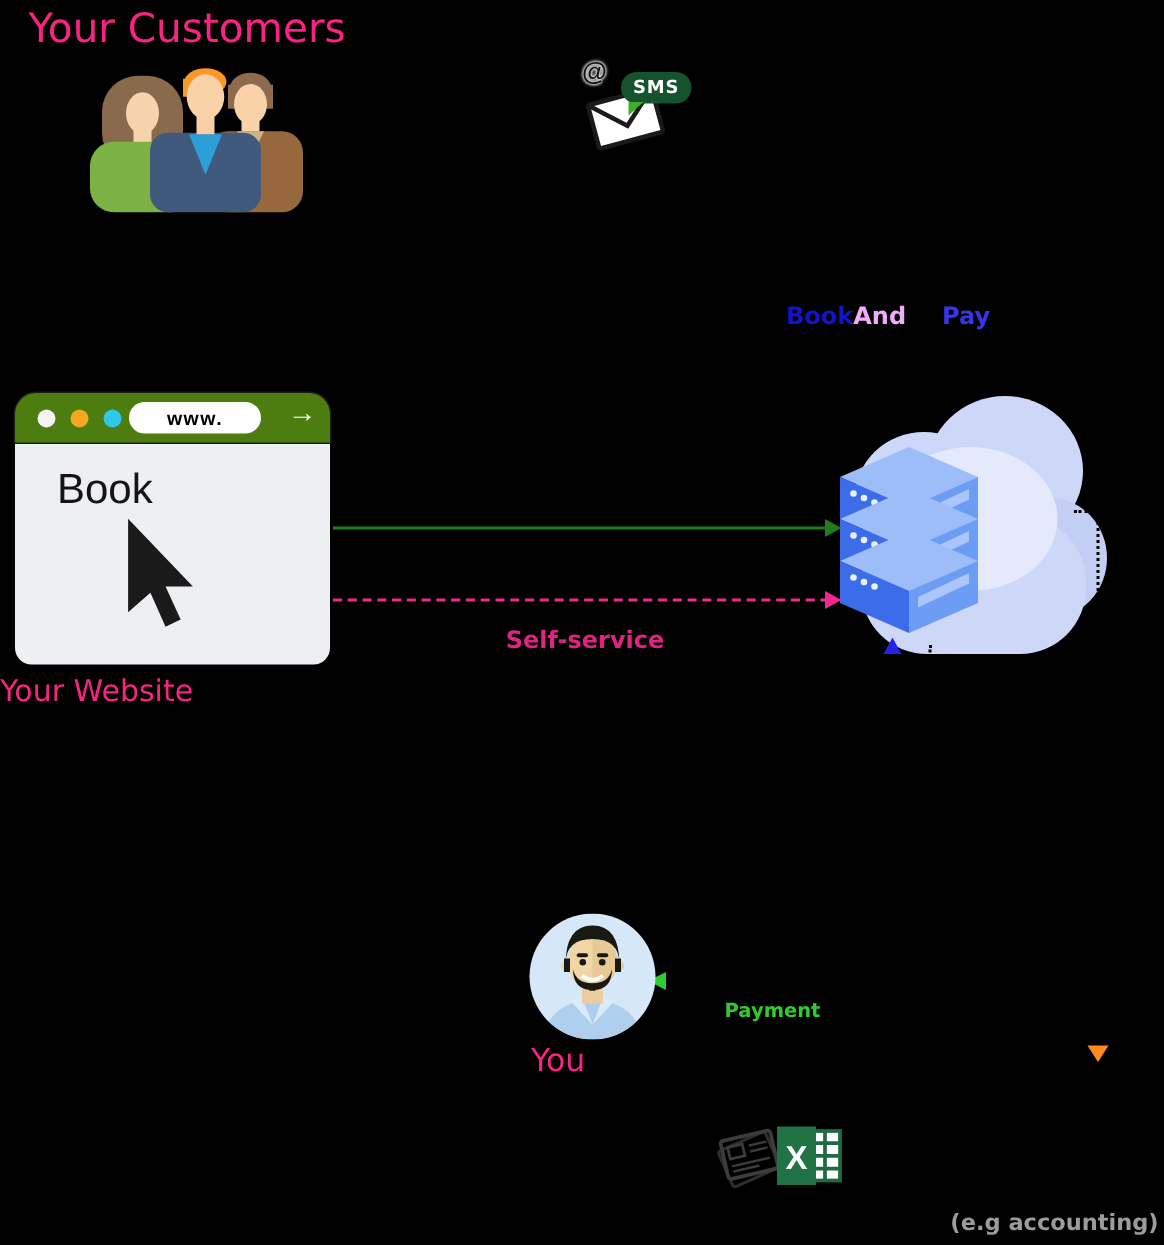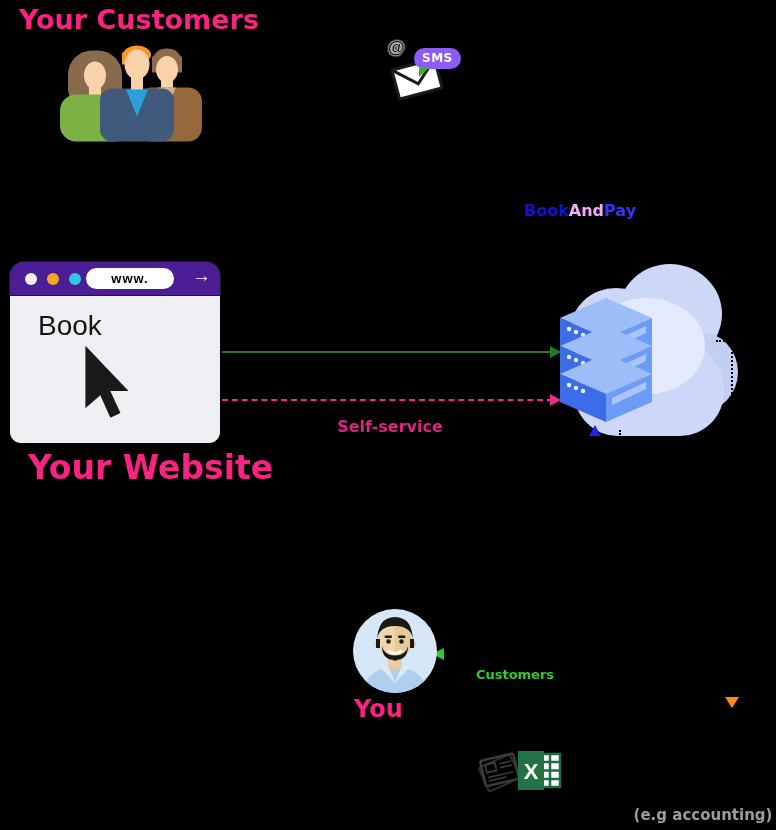--- a/index.html
+++ b/index.html
@@ -1,33 +1,33 @@
 <!DOCTYPE html>
 <html><head>
 <meta charset="utf-8">
 <style>
   html,body{margin:0;padding:0;background:#000;}
   #canvas{position:relative;width:776px;height:830px;background:#000;overflow:hidden;
           font-family:"Liberation Sans",sans-serif;}
   .abs{position:absolute;}
-  .heading{font-family:"DejaVu Sans",sans-serif;font-weight:bold;color:#fa2383;white-space:nowrap;}
+  .heading{font-family:"DejaVu Sans",sans-serif;font-weight:normal;color:#fa2383;white-space:nowrap;}
   .flowlbl{font-family:"DejaVu Sans",sans-serif;font-weight:bold;text-align:center;white-space:nowrap;}
   .tri{position:absolute;width:0;height:0;}
   
   .browser{position:absolute;left:10px;top:262px;width:210px;height:181px;
            background:#edeff2;border-radius:14px 14px 11px 11px;}
-  .browser-bar{position:absolute;left:0;top:0;width:100%;height:33px;background:#4c1d95;
+  .browser-bar{position:absolute;left:0;top:0;width:100%;height:33px;background:#4d7c0f;
                border-radius:14px 14px 0 0;box-shadow:0 0 0 1px #1c1c1c;}
   .dot{position:absolute;top:11px;width:12px;height:12px;border-radius:50%;}
   .addr{position:absolute;left:76px;top:6px;width:88px;height:21px;background:#fff;border-radius:11px;
         font-weight:bold;font-size:13px;color:#000;text-align:center;line-height:21px;letter-spacing:1px;}
   .go{position:absolute;right:9px;top:3px;color:#fff;font-size:19px;font-weight:bold;}
   .page-text{position:absolute;left:28px;top:48px;font-size:28px;color:#141414;}
   
-  .sms-bubble{position:absolute;left:26px;top:6px;background:#8b5cf6;color:#fff;
+  .sms-bubble{position:absolute;left:26px;top:6px;background:#14532d;color:#fff;
               font-family:"DejaVu Sans",sans-serif;font-weight:bold;font-size:12px;
               padding:3px 8px 4px;border-radius:12px;letter-spacing:.5px;}
   .sms-bubble::after{content:'';position:absolute;left:5px;bottom:-8px;width:0;height:0;
               border-top:9px solid #3fae27;border-right:10px solid transparent;}
   .at-sym{position:absolute;left:0;top:-4px;font-size:17px;font-weight:bold;color:#111;
           text-shadow:0 0 2px #fff,0 0 2px #fff,0 0 3px #fff;}
   .dotted-b{border-color:#2323e6;}
   .dotted-g{border-color:#2ecc2e;}
   .dotted-o{border-color:#ff8c1a;}
 </style>
@@ -65,21 +65,21 @@
       <g transform="rotate(-15 29 29)">
         <rect x="7" y="14" width="44" height="30" rx="1.5" fill="#ffffff" stroke="#1a1a1a" stroke-width="3"></rect>
         <polyline points="7,14 29,34 51,14" fill="none" stroke="#1a1a1a" stroke-width="3"></polyline>
       </g>
     </svg>
     <span class="at-sym">@</span>
     <span class="sms-bubble">SMS</span>
   </div>
 
   <div class="abs" style="left:524px;top:201px;font-family:'DejaVu Sans',sans-serif;font-weight:bold;font-size:16px;white-space:nowrap;">
-    <span style="color:#1212cf;">Book</span><span style="color:#f0abfc;">And</span><span style="color:#3535f0;">Pay</span>
+    <span style="color:#1212cf;">Book</span><span style="color:#f0abfc;">And</span><span style="color:#3535f0;padding-left:24px;">Pay</span>
   </div>
 
   <svg class="abs" style="left:552px;top:254px;" width="186" height="192" viewBox="0 0 186 192">
     <ellipse cx="64" cy="78" rx="46" ry="44" fill="#cdd7f7"></ellipse>
     <ellipse cx="118" cy="60" rx="52" ry="50" fill="#cdd7f7"></ellipse>
     <ellipse cx="148" cy="118" rx="38" ry="40" fill="#c3cef5"></ellipse>
     <rect x="22" y="90" width="150" height="92" rx="44" fill="#cdd7f7"></rect>
     <ellipse cx="95" cy="92" rx="58" ry="48" fill="#e4eafc"></ellipse>
     <ellipse cx="58" cy="102" rx="34" ry="30" fill="#e4eafc"></ellipse>
     <g transform="translate(8,44)">
@@ -119,41 +119,41 @@
       <span class="dot" style="left:37px;background:#f5a623;"></span>
       <span class="dot" style="left:59px;background:#2fc8e8;"></span>
       <span class="addr">www.</span>
       <span class="go">→</span>
     </div>
     <div class="page-text">Book</div>
     <svg class="abs" style="left:73px;top:82px;" width="48" height="78" viewBox="0 0 20 31">
       <polygon points="1,0 1,26 7.2,20.6 11.4,30 15.6,28 11.4,18.8 19,18.8" fill="#1a1a1a"></polygon>
     </svg>
   </div>
-  <div class="abs heading" style="left:28px;top:448px;font-size:33px;">Your Website</div>
+  <div class="abs heading" style="left:0;top:448px;font-size:20px;">Your Website</div>
 
   <div class="abs" style="left:222px;top:351px;width:331px;border-top:2px solid #1e7d1e;"></div>
   <div class="tri" style="left:550px;top:346px;border-left:11px solid #1e7d1e;border-top:6px solid transparent;border-bottom:6px solid transparent;"></div>
 
   <div class="abs flowlbl" style="left:225px;top:382px;width:330px;font-size:16px;color:#e02383;margin-top:35px;">Self-service</div>
   <div class="abs" style="left:222px;top:399px;width:331px;border-top:2px dashed #ef2a8a;"></div>
   <div class="tri" style="left:550px;top:394px;border-left:11px solid #ef2a8a;border-top:6px solid transparent;border-bottom:6px solid transparent;"></div>
 
   <div class="abs dotted-o" style="left:716px;top:340px;width:17px;border-top:2px dotted;"></div>
   <div class="abs dotted-o" style="left:731px;top:340px;height:358px;border-left:2px dotted;"></div>
   <div class="tri" style="left:725px;top:697px;border-top:11px solid #ff8c1a;border-left:7px solid transparent;border-right:7px solid transparent;"></div>
 
   <div class="abs dotted-b" style="left:440px;top:621px;width:156px;border-top:2px dotted;"></div>
   <div class="abs dotted-b" style="left:594px;top:436px;height:186px;border-left:2px dotted;"></div>
   <div class="tri" style="left:589px;top:425px;border-bottom:11px solid #2323e6;border-left:6px solid transparent;border-right:6px solid transparent;"></div>
 
   <div class="abs dotted-g" style="left:619px;top:430px;height:225px;border-left:2px dotted;"></div>
   <div class="abs dotted-g" style="left:443px;top:653px;width:178px;border-top:3px dotted;"></div>
   <div class="tri" style="left:432px;top:648px;border-right:12px solid #2ecc2e;border-top:6px solid transparent;border-bottom:6px solid transparent;"></div>
-  <div class="abs flowlbl" style="left:455px;top:667px;width:120px;font-size:13px;color:#2ecc2e;">Customers</div>
+  <div class="abs flowlbl" style="left:455px;top:667px;width:120px;font-size:13px;color:#2ecc2e;">Payment</div>
 
   <svg class="abs" style="left:352px;top:609px;" width="86" height="84" viewBox="0 0 86 84">
     <defs>
         <clipPath id="yc">
           <circle cx="43" cy="42" r="42"></circle>
         </clipPath>
       </defs>
     <circle cx="43" cy="42" r="42" fill="#d6e8f7"></circle>
     <g clip-path="url(#yc)">
       <path d="M10,84 Q13,60 43,57 Q73,60 76,84 Z" fill="#aed0ee"></path>
@@ -169,21 +169,21 @@
       <rect x="58" y="30" width="4" height="9" fill="#191914"></rect>
       <rect x="32.5" y="26.5" width="7.5" height="2.6" rx="1.3" fill="#191914"></rect>
       <rect x="46" y="26.5" width="7.5" height="2.6" rx="1.3" fill="#191914"></rect>
       <circle cx="36.5" cy="32.5" r="2.2" fill="#191914"></circle>
       <circle cx="49.5" cy="32.5" r="2.2" fill="#191914"></circle>
       <path d="M30,37 Q30,51 43,51 Q56,51 56,37 Q54,46.5 43,46.5 Q32,46.5 30,37 Z" fill="#191914"></path>
       <path d="M36,41.5 Q43,47 50,41.5" stroke="#ffffff" stroke-width="2.5" fill="none"></path>
       <rect x="41" y="47.5" width="4" height="4" fill="#191914"></rect>
     </g>
   </svg>
-  <div class="abs heading" style="left:354px;top:695px;width:90px;text-align:left;font-size:24px;">You</div>
+  <div class="abs heading" style="left:354px;top:695px;width:90px;text-align:left;font-size:21px;">You</div>
 
   <svg class="abs" style="left:477px;top:747px;" width="44" height="50" viewBox="0 0 44 50">
     <g transform="rotate(-24 22 25)">
       <rect x="5" y="13" width="34" height="26" rx="2" fill="none" stroke="#2f2f2f" stroke-width="2"></rect>
     </g>
     <g transform="rotate(-13 22 25)">
       <rect x="6" y="10" width="34" height="26" rx="2" fill="none" stroke="#3c3c3c" stroke-width="2.5"></rect>
       <rect x="10" y="15" width="10" height="8" fill="none" stroke="#3c3c3c" stroke-width="1.8"></rect>
       <line x1="24" y1="17" x2="36" y2="17" stroke="#3c3c3c" stroke-width="1.6"></line>
       <line x1="24" y1="21" x2="36" y2="21" stroke="#3c3c3c" stroke-width="1.6"></line>

